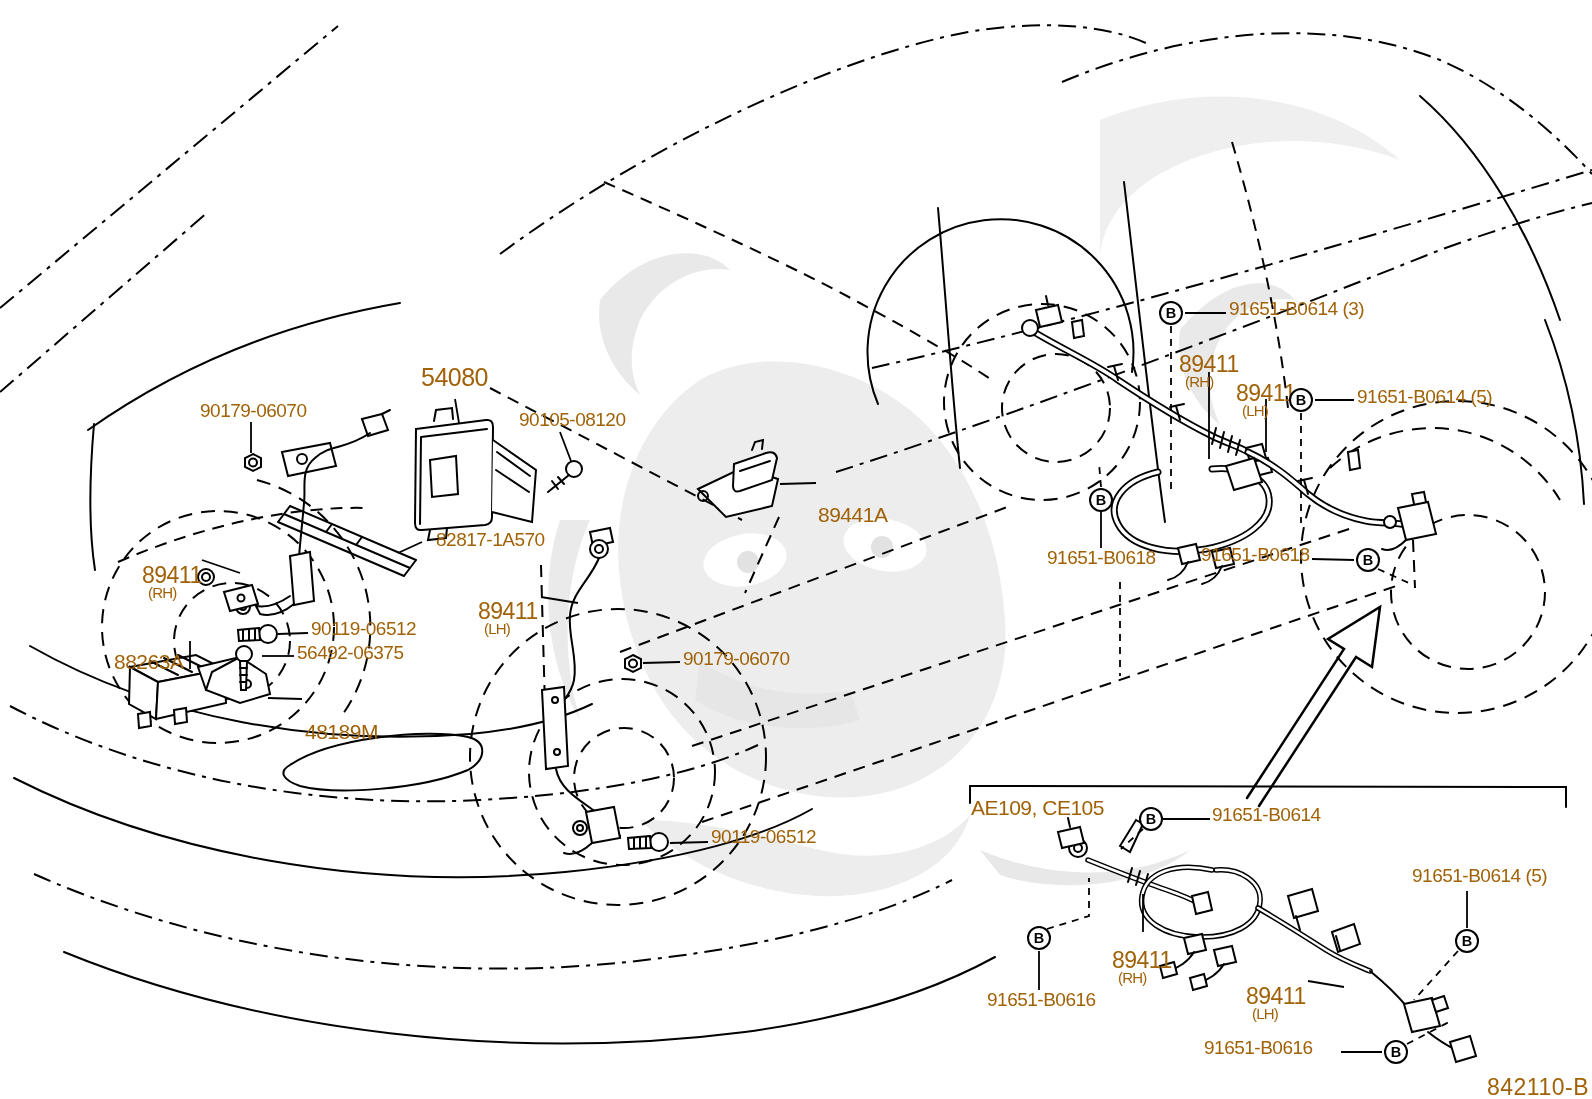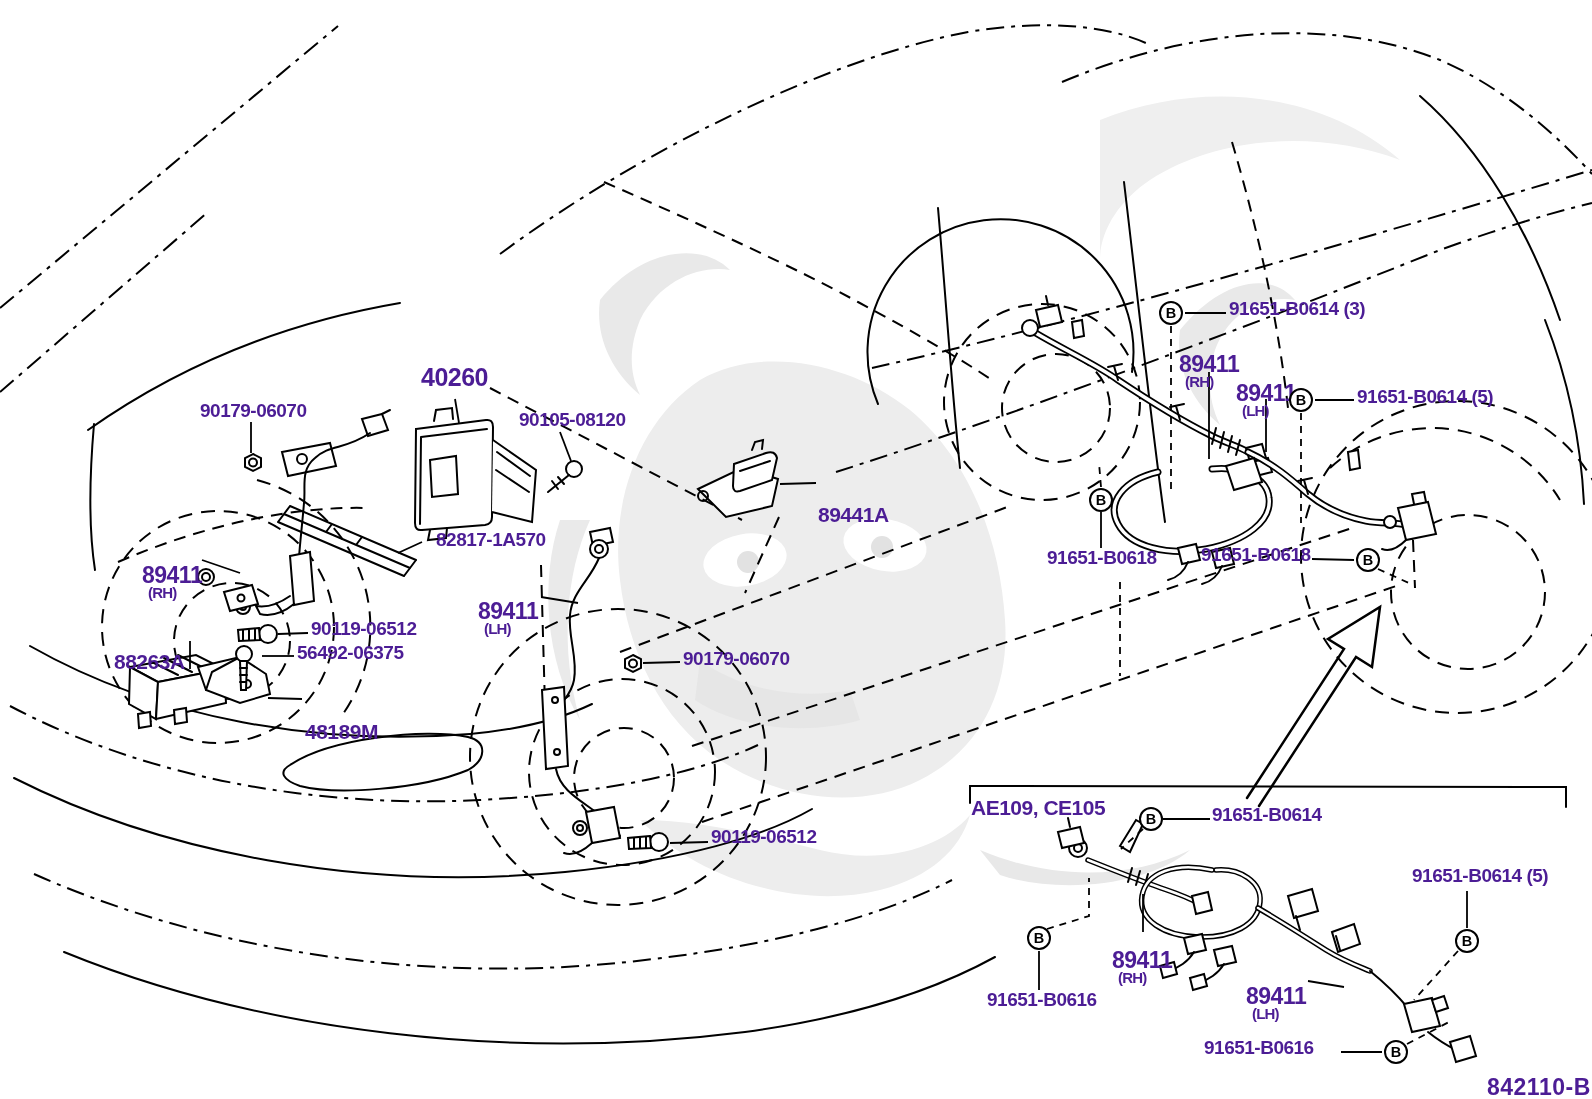--- a/index.html
+++ b/index.html
@@ -14,21 +14,21 @@
   .wd{fill:none;stroke:#000;stroke-width:2;stroke-dasharray:14 9;}
   .ld{fill:none;stroke:#000;stroke-width:1.8;}
   .lc{fill:none;stroke:#000;stroke-width:1.8;stroke-dasharray:7 6;}
   .pw{fill:#fff;stroke:#000;stroke-width:2;}
   .pn{fill:none;stroke:#000;stroke-width:2;stroke-linecap:round;}
   .tube{fill:none;stroke:#000;stroke-width:7;stroke-linecap:round;}
   .tubein{fill:none;stroke:#fff;stroke-width:3.5;stroke-linecap:round;}
   .tube2{fill:none;stroke:#000;stroke-width:5.5;stroke-linecap:round;}
   .tube2in{fill:none;stroke:#fff;stroke-width:2.5;stroke-linecap:round;}
   
-  .lbl{position:absolute;color:#4c1d95;font-weight:700;font-size:19px;letter-spacing:-0.5px;
+  .lbl{position:absolute;color:#a16207;font-weight:400;font-size:19px;letter-spacing:-0.5px;
        white-space:nowrap;line-height:1.05;}
   .lbl-md{font-size:21px;margin-top:37px;}
   .lbl-lg{font-size:23px;margin-top:19px;}
   .lbl-xl{font-size:25px;}
   .lbl-id{font-size:23px;letter-spacing:0.5px;margin-top:18px;}
   .sub{display:block;font-size:15px;margin-top:-2px;margin-left:6px;letter-spacing:-0.8px;}
   .bsym{position:absolute;width:20px;height:20px;border:2.2px solid #000;border-radius:50%;
         text-align:center;font-size:14.5px;font-weight:700;line-height:20px;color:#000;
         background:#fff;}
 </style>
@@ -294,21 +294,21 @@
     <path d="M1378,569 L1411,584"></path>
     <path d="M1143,829 L1121,849"></path>
     <path d="M1047,929 L1089,916 L1089,878"></path>
     <path d="M1458,951 L1414,1000"></path>
     <path d="M1407,1044 L1449,1022"></path>
     <path d="M1120,582 L1120,676"></path>
   </g>
 </svg>
 
   <div class="lbl" style="left:200px;top:401px"><span>90179-06070</span></div>
-  <div class="lbl lbl-xl" style="left:421px;top:364px"><span>40260</span></div>
+  <div class="lbl lbl-xl" style="left:421px;top:364px"><span>54080</span></div>
   <div class="lbl" style="left:519px;top:410px"><span>90105-08120</span></div>
   <div class="lbl lbl-md" style="left:818px;top:467px"><span>89441A</span></div>
   <div class="lbl" style="left:436px;top:530px"><span>82817-1A570</span></div>
   <div class="lbl lbl-lg" style="left:142px;top:544px"><span>89411</span><span class="sub">(RH)</span></div>
   <div class="lbl lbl-md" style="left:114px;top:614px"><span>88263A</span></div>
   <div class="lbl" style="left:311px;top:619px"><span>90119-06512</span></div>
   <div class="lbl" style="left:297px;top:643px"><span>56492-06375</span></div>
   <div class="lbl lbl-md" style="left:305px;top:684px"><span>48189M</span></div>
   <div class="lbl lbl-lg" style="left:478px;top:580px"><span>89411</span><span class="sub">(LH)</span></div>
   <div class="lbl" style="left:683px;top:649px"><span>90179-06070</span></div>

